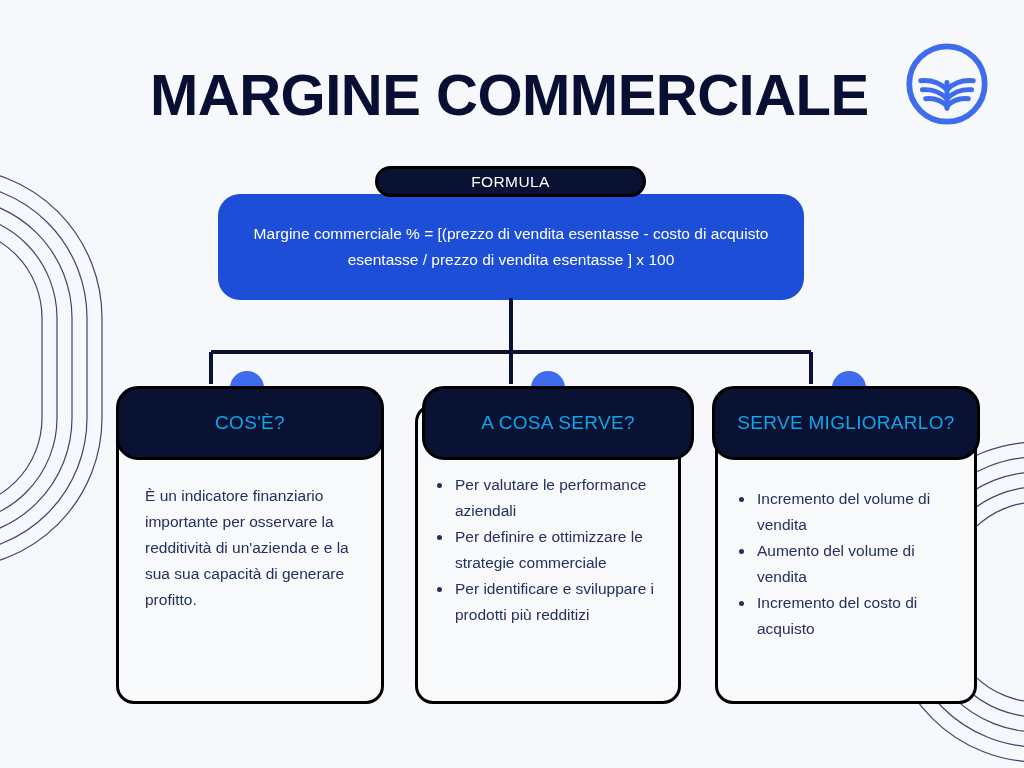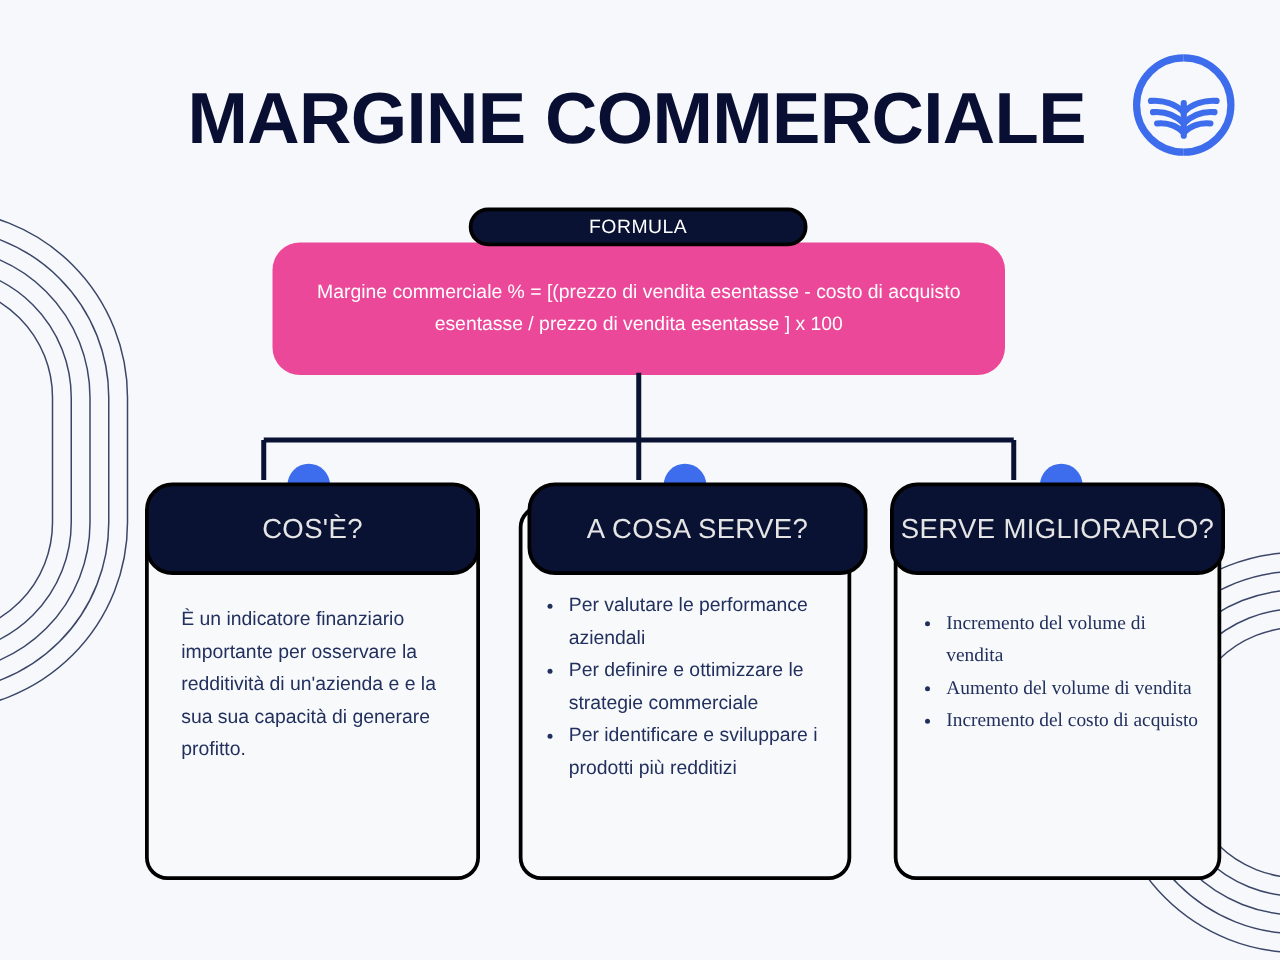--- a/index.html
+++ b/index.html
@@ -55,21 +55,21 @@
     white-space: nowrap;
   }
 
   
   .formula-body {
     position: absolute;
     left: 218px;
     top: 194px;
     width: 586px;
     height: 106px;
-    background: #ec4899;
+    background: #1d4ed8;
     border-radius: 22px;
     display: flex;
     align-items: center;
     justify-content: center;
     box-sizing: border-box;
     padding: 0 26px;
   }
   .formula-text {
     color: #ffffff;
     font-size: 15.5px;
@@ -116,22 +116,22 @@
     background: #0a1233;
     border: 3px solid #000000;
     border-radius: 22px;
     box-sizing: border-box;
     display: flex;
     align-items: center;
     justify-content: center;
     z-index: 3;
   }
   .card-head span {
-    color: #e5e5e5;
-    font-size: 22px;
+    color: #0ea5e9;
+    font-size: 19px;
     letter-spacing: 0.3px;
     white-space: nowrap;
   }
   .card-dot {
     position: absolute;
     width: 34px;
     height: 34px;
     border-radius: 50%;
     background: #3d6ced;
     z-index: 2;
@@ -160,21 +160,21 @@
   
   #card-2 .card-body    { left: 379px; top: 404px; width: 266px; height: 300px; }
   #card-2 .card-head    { left: 386px; top: 386px; width: 272px; height: 74px;  }
   #card-2 .card-dot     { left: 495px; top: 371px; }
   #card-2 .card-content { left: 398px; top: 472px; width: 236px; }
 
   
   #card-3 .card-body    { left: 679px; top: 404px; width: 262px; height: 300px; }
   #card-3 .card-head    { left: 676px; top: 386px; width: 268px; height: 74px;  }
   #card-3 .card-dot     { left: 796px; top: 371px; }
-  #card-3 .card-content { left: 700px; top: 486px; width: 226px; font-family: Liberation Serif, serif; }
+  #card-3 .card-content { left: 700px; top: 486px; width: 226px; }
 </style>
 </head>
 <body>
 
 <div id="stage">
 
   <svg class="deco deco-left" width="300" height="420" viewBox="0 0 300 420">
     <g fill="none" stroke="#3b4668" stroke-width="1.2">
       <path d="M0 18 H70 A150 150 0 0 1 220 168 V268 A150 150 0 0 1 70 418 H0"></path>
       <path d="M0 33 H70 A135 135 0 0 1 205 168 V268 A135 135 0 0 1 70 403 H0"></path>

